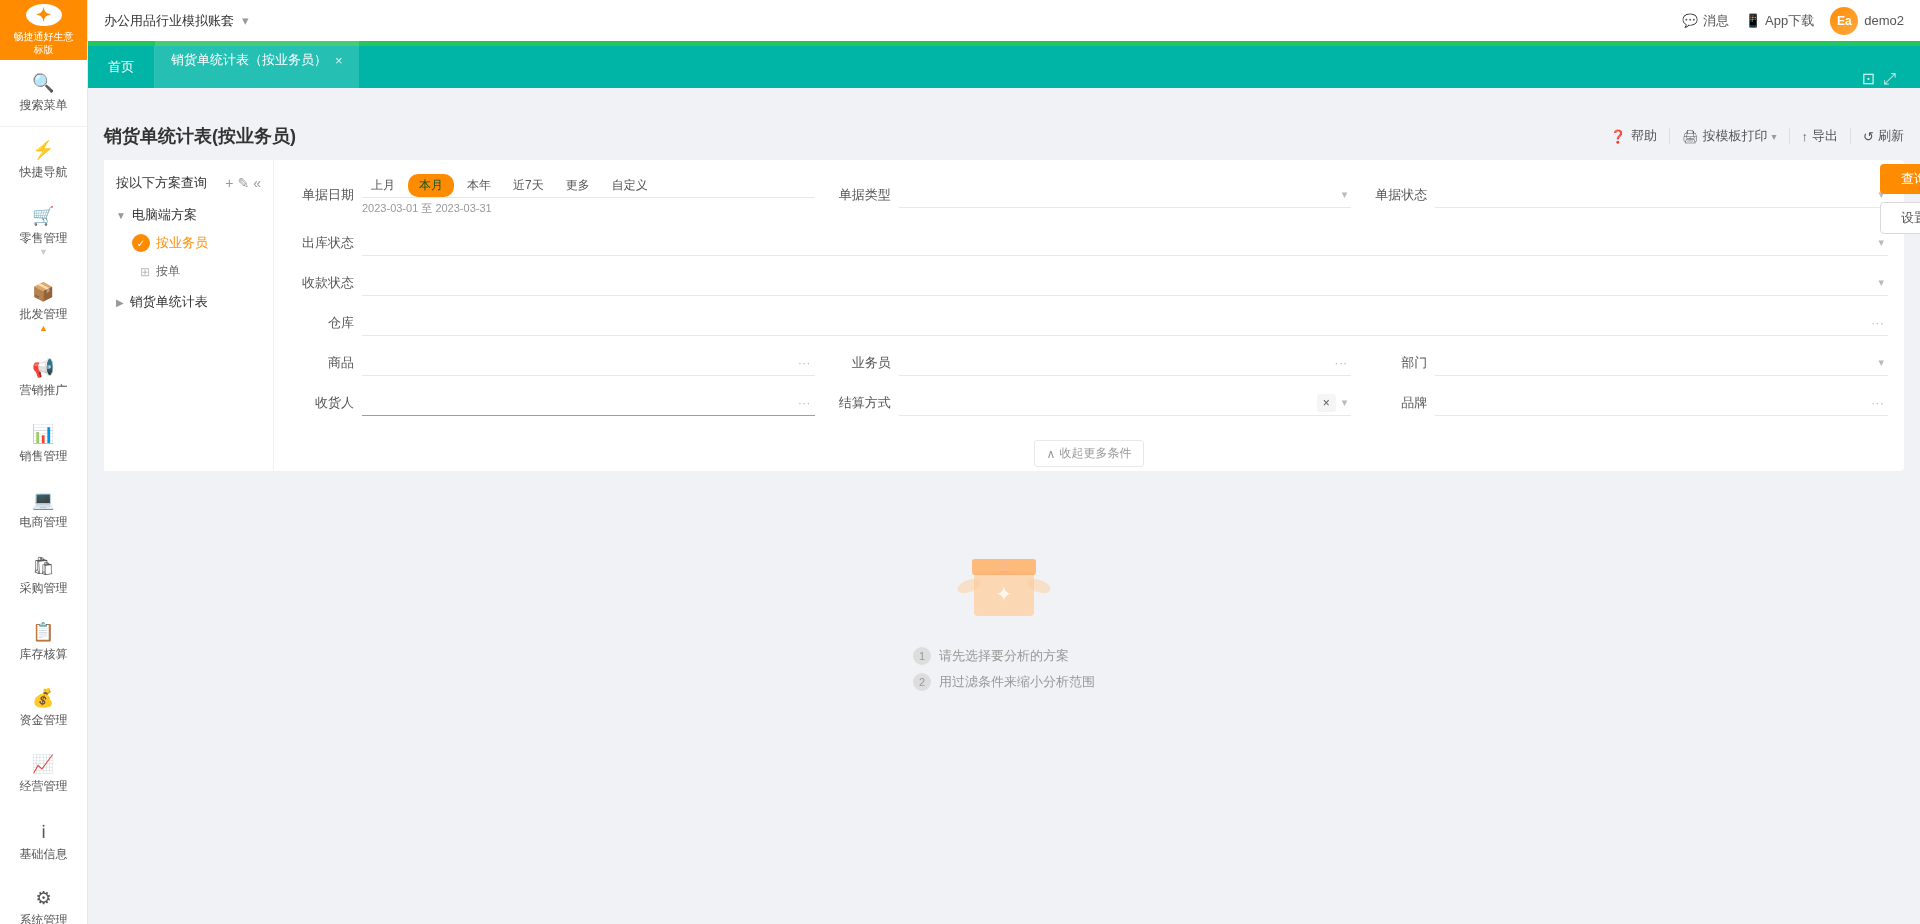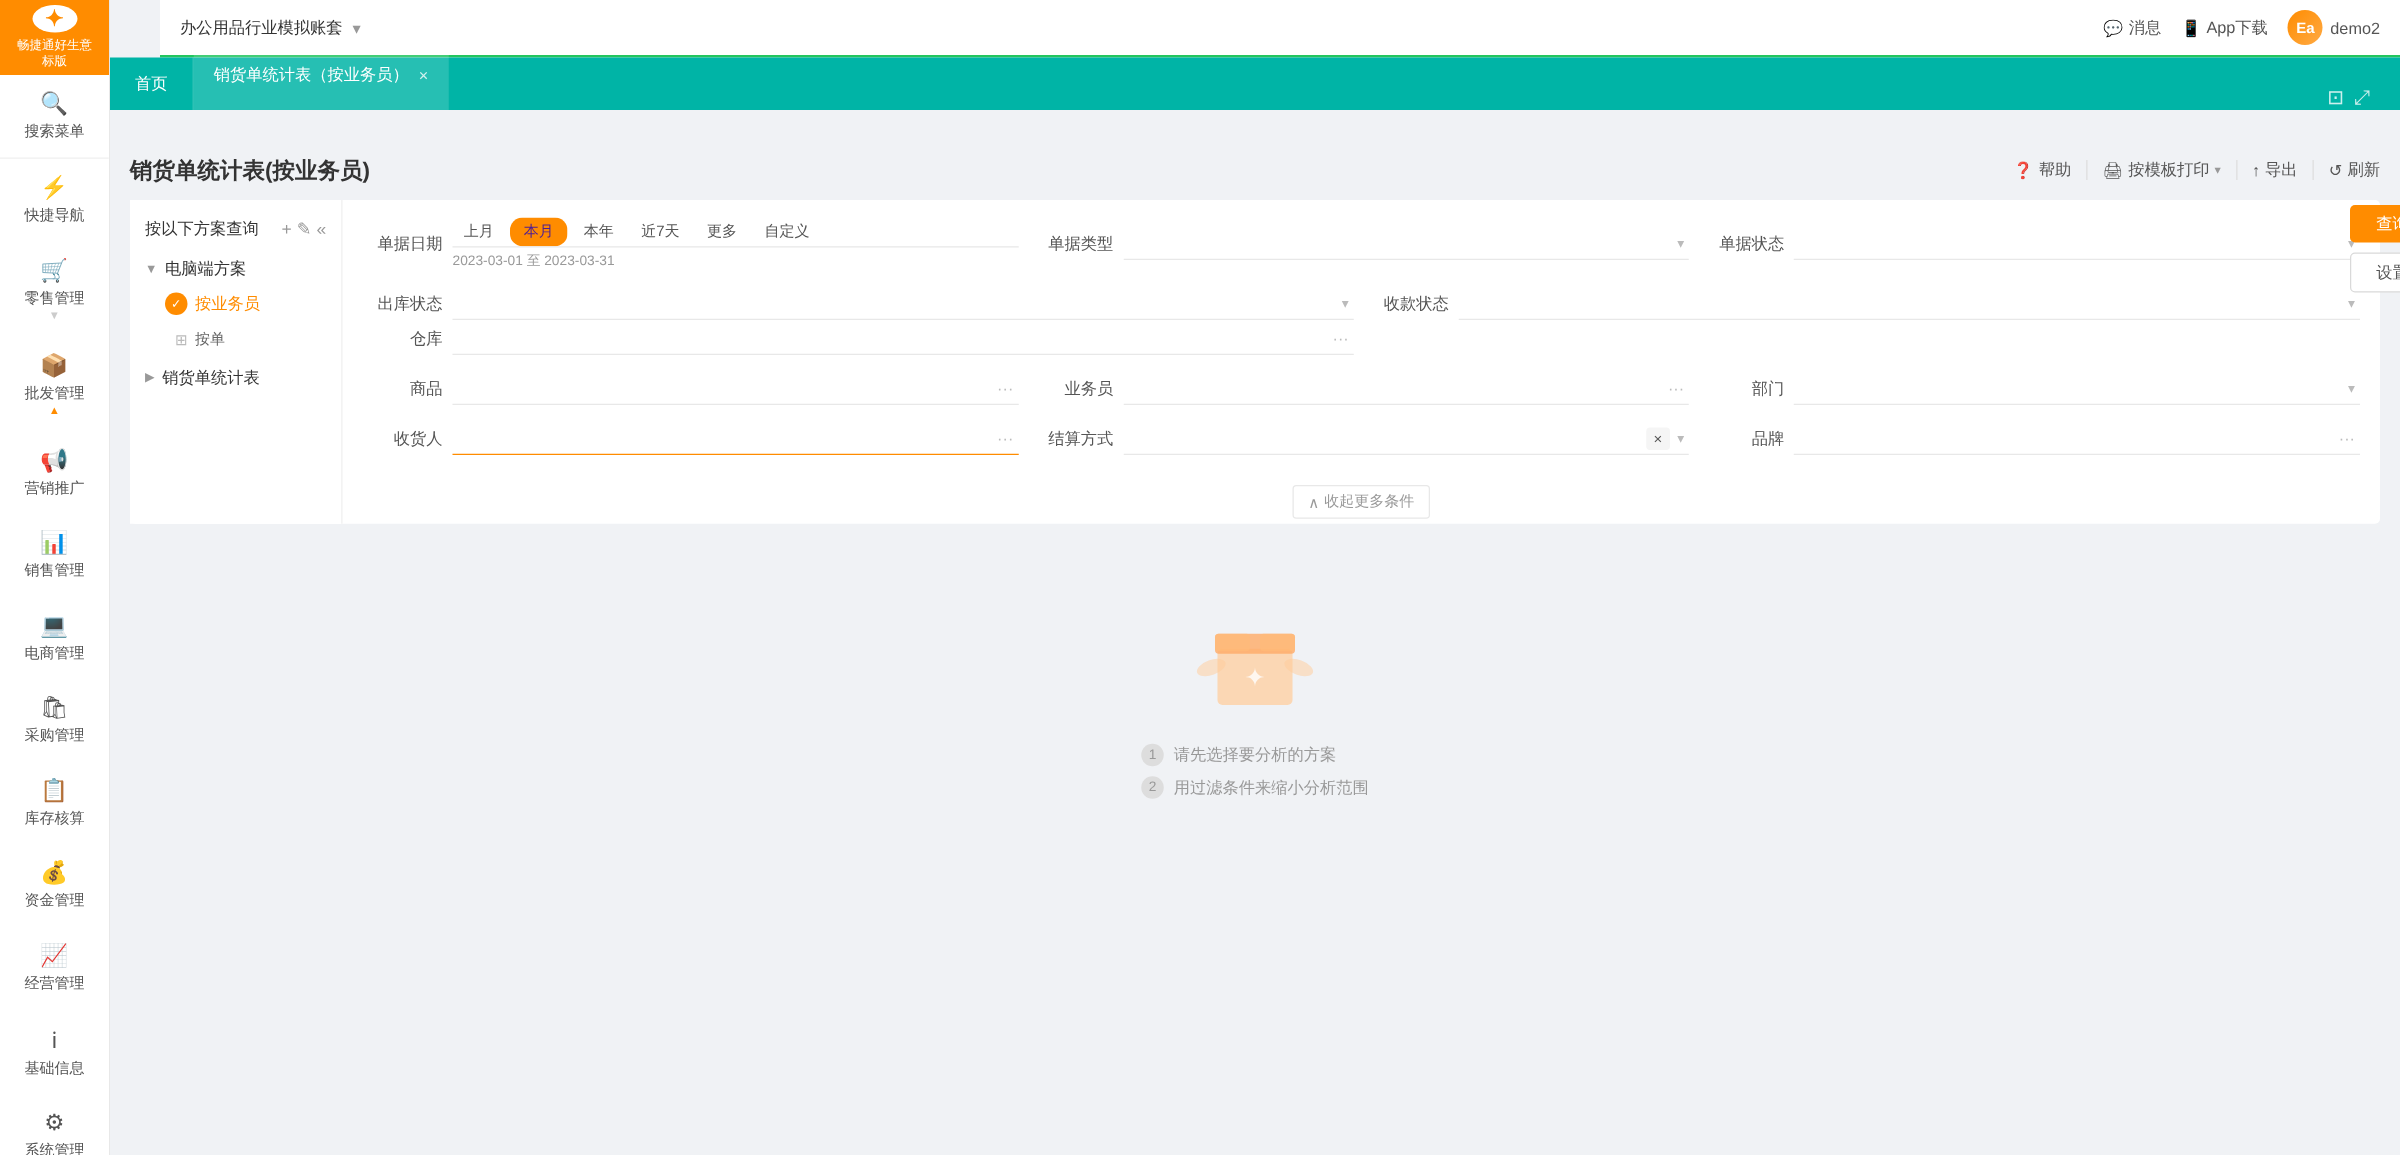--- a/index.html
+++ b/index.html
@@ -55,22 +55,21 @@
     #main { flex: 1; display: flex; flex-direction: column; height: 100%; overflow: hidden; }
 
     
     #top-header {
       background: #fff;
       height: 46px;
       display: flex;
       align-items: center;
       justify-content: space-between;
       padding: 0 16px;
-      border-bottom: 2px solid #22c55e;
-      margin-left: 40px;
+      border-bottom: 5px solid #22c55e;
     }
     .header-left { display: flex; align-items: center; gap: 8px; }
     .header-app-name { font-size: 13px; color: #333; }
     .header-dropdown { color: #999; cursor: pointer; }
     .header-right { display: flex; align-items: center; gap: 16px; }
     .header-btn { display: flex; align-items: center; gap: 4px; font-size: 13px; color: #555; cursor: pointer; }
     .user-avatar {
       width: 28px; height: 28px; border-radius: 50%;
       background: linear-gradient(135deg, #ff8c00, #ffaa44);
       display: flex; align-items: center; justify-content: center;
@@ -127,21 +126,21 @@
     }
     .page-action-split { height: 16px; width: 1px; background: #ddd; }
     .date-btn {
       padding: 2px 8px;
       border-radius: 3px;
       font-size: 12px;
       cursor: pointer;
       color: #555;
       border: 1px solid transparent;
     }
-    .date-btn.active { background: #ff8c00; color: #4c1d95; border-radius: 10px; padding: 2px 10px; }
+    .date-btn.active { background: #ff8c00; color: #14532d; border-radius: 10px; padding: 2px 10px; }
     .filter-tag {
       display: inline-flex; align-items: center; gap: 4px;
       background: #f5f5f5; border-radius: 3px;
       padding: 2px 6px; font-size: 12px; color: #555;
     }
 
     #left-panel {
       width: 170px;
       border-right: 1px solid #f0f0f0;
       background: #fff;
@@ -468,21 +467,21 @@
                 <span></span>
                 <span class="fc-arrow">▾</span>
               </div>
               <div class="action-col" style="position:absolute;right:-60px;top:-10px;padding:0;">
                 <button class="btn-primary">查询</button>
                 <button class="btn-secondary">设置</button>
               </div>
             </div>
           </div>
 
-          <div style="display:grid;grid-template-columns:1fr 1fr;gap:2px 12px;padding:14px 16px 0 16px;">
+          <div style="display:grid;grid-template-columns:1fr;gap:14px 12px;padding:14px 16px 0 16px;">
             <div class="filter-control">
               <span class="fc-label">出库状态</span>
               <div class="fc-field">
                 <span></span>
                 <span class="fc-arrow">▾</span>
               </div>
             </div>
             <div class="filter-control">
               <span class="fc-label">收款状态</span>
               <div class="fc-field">

